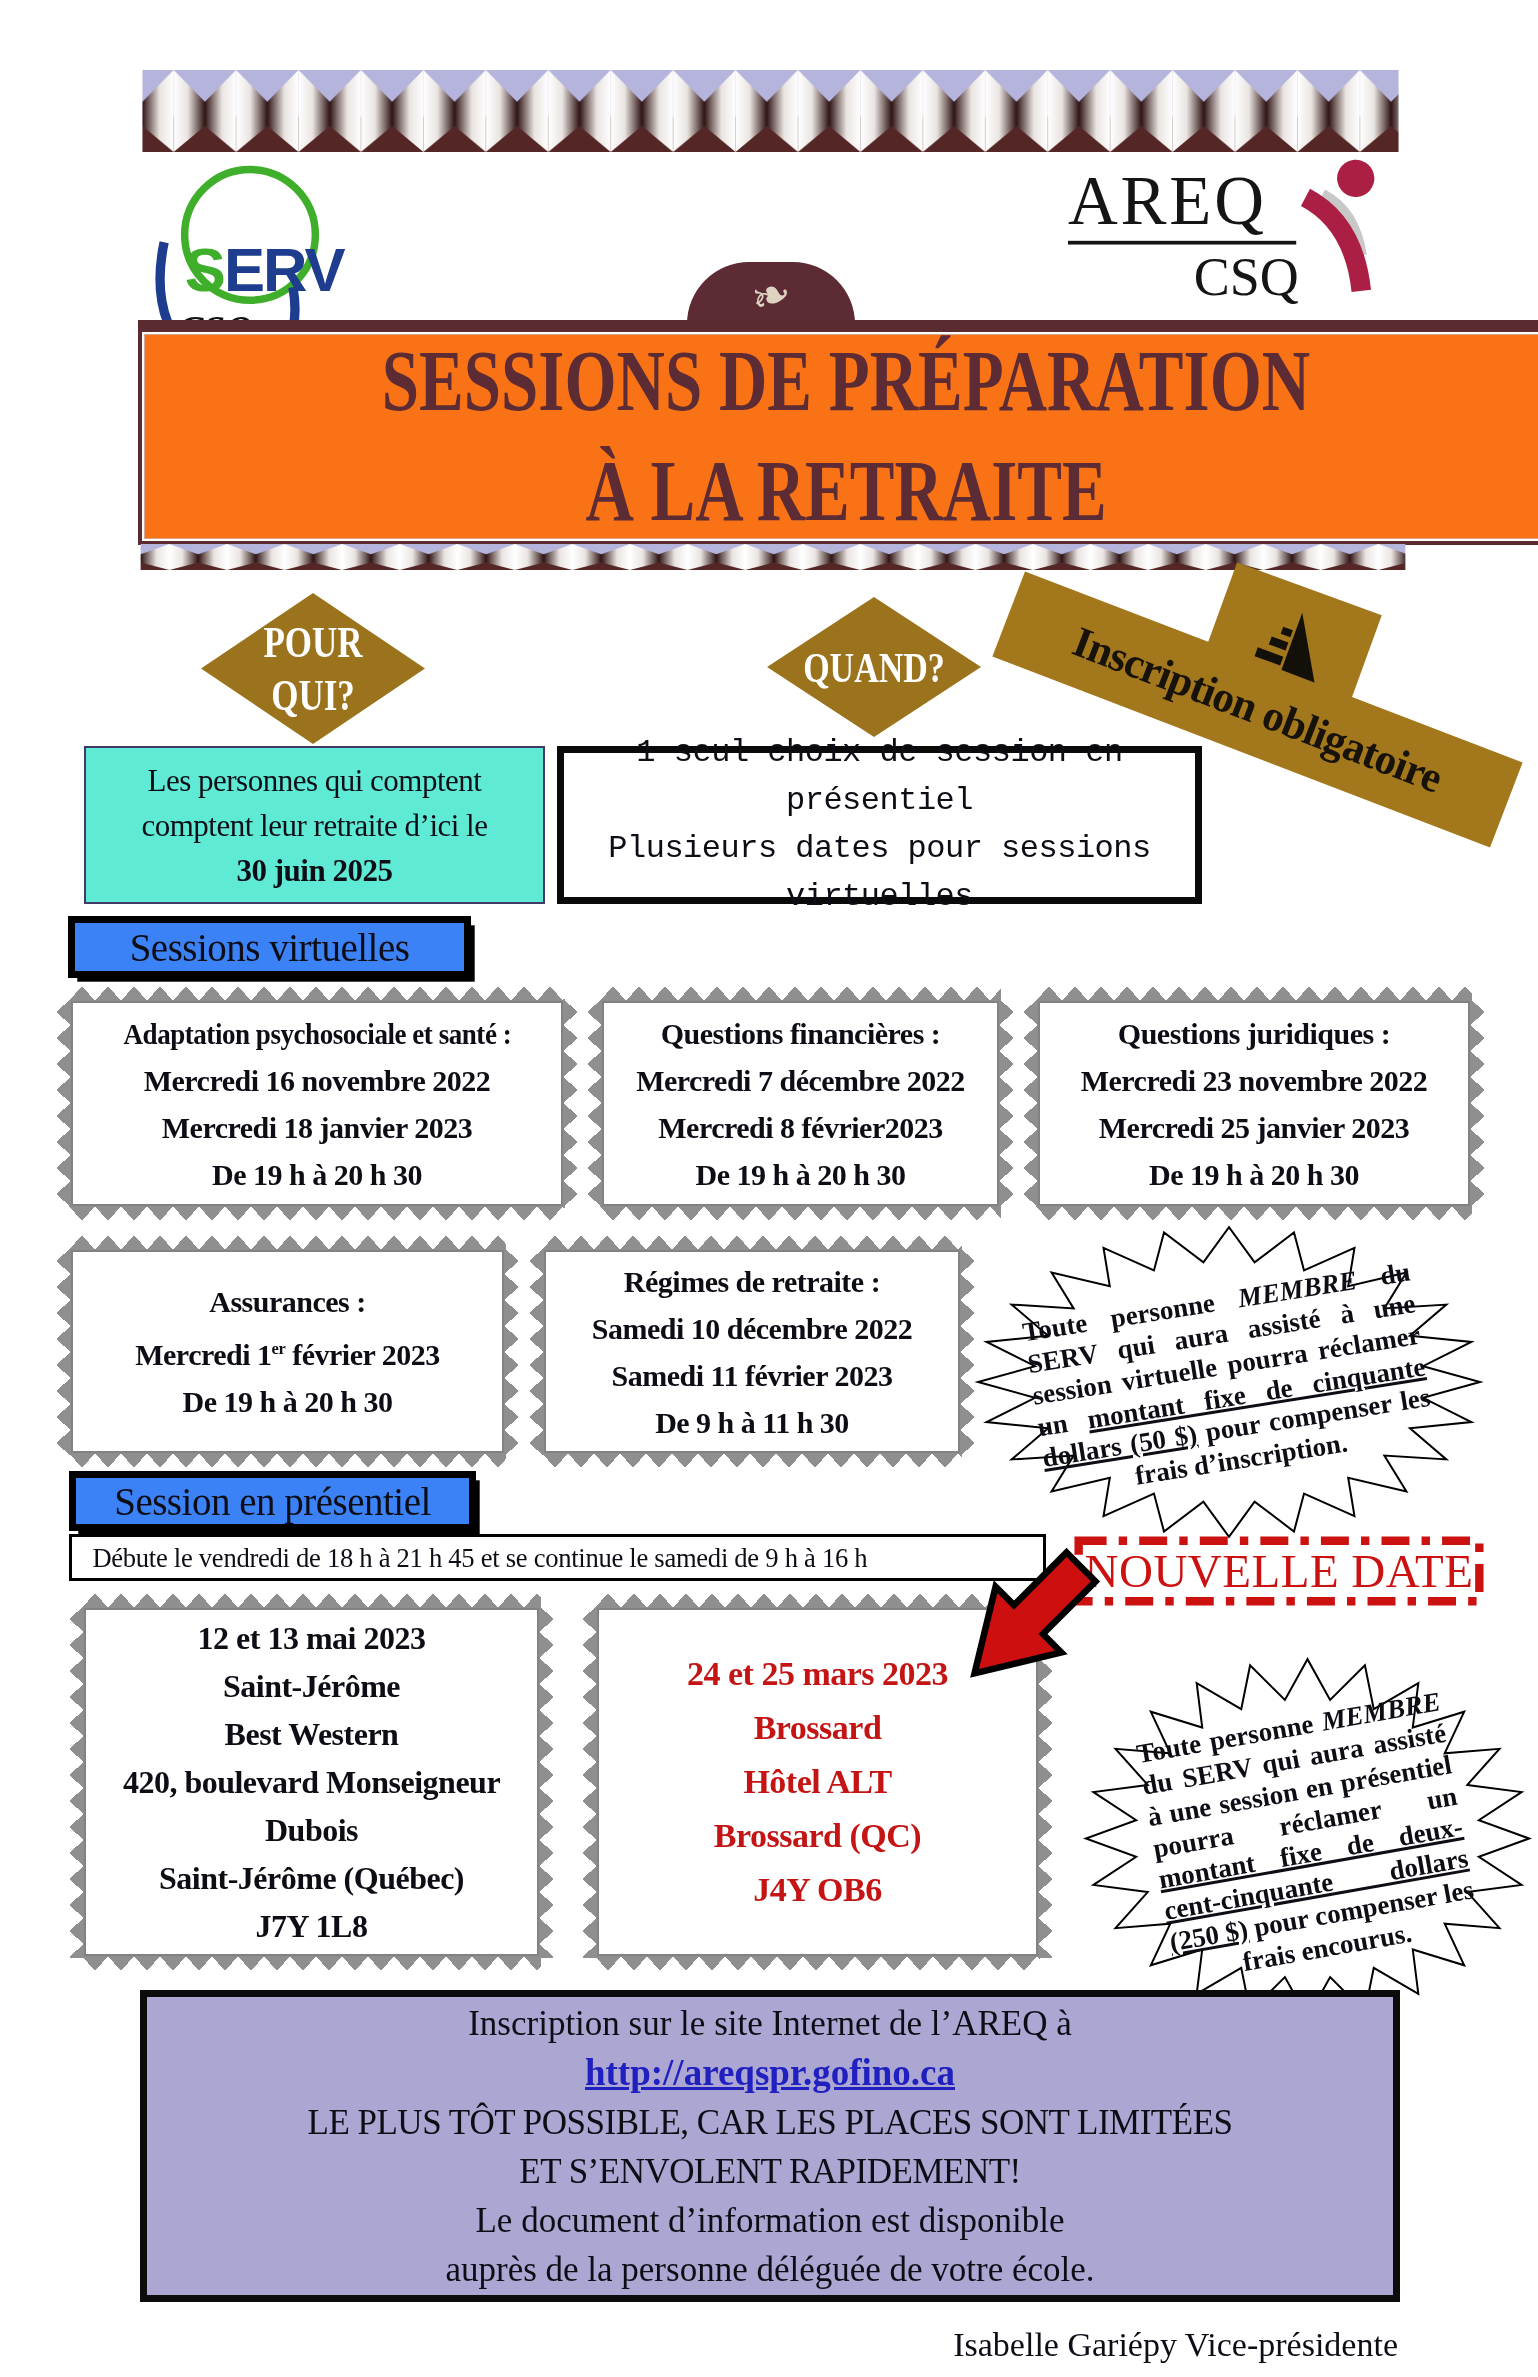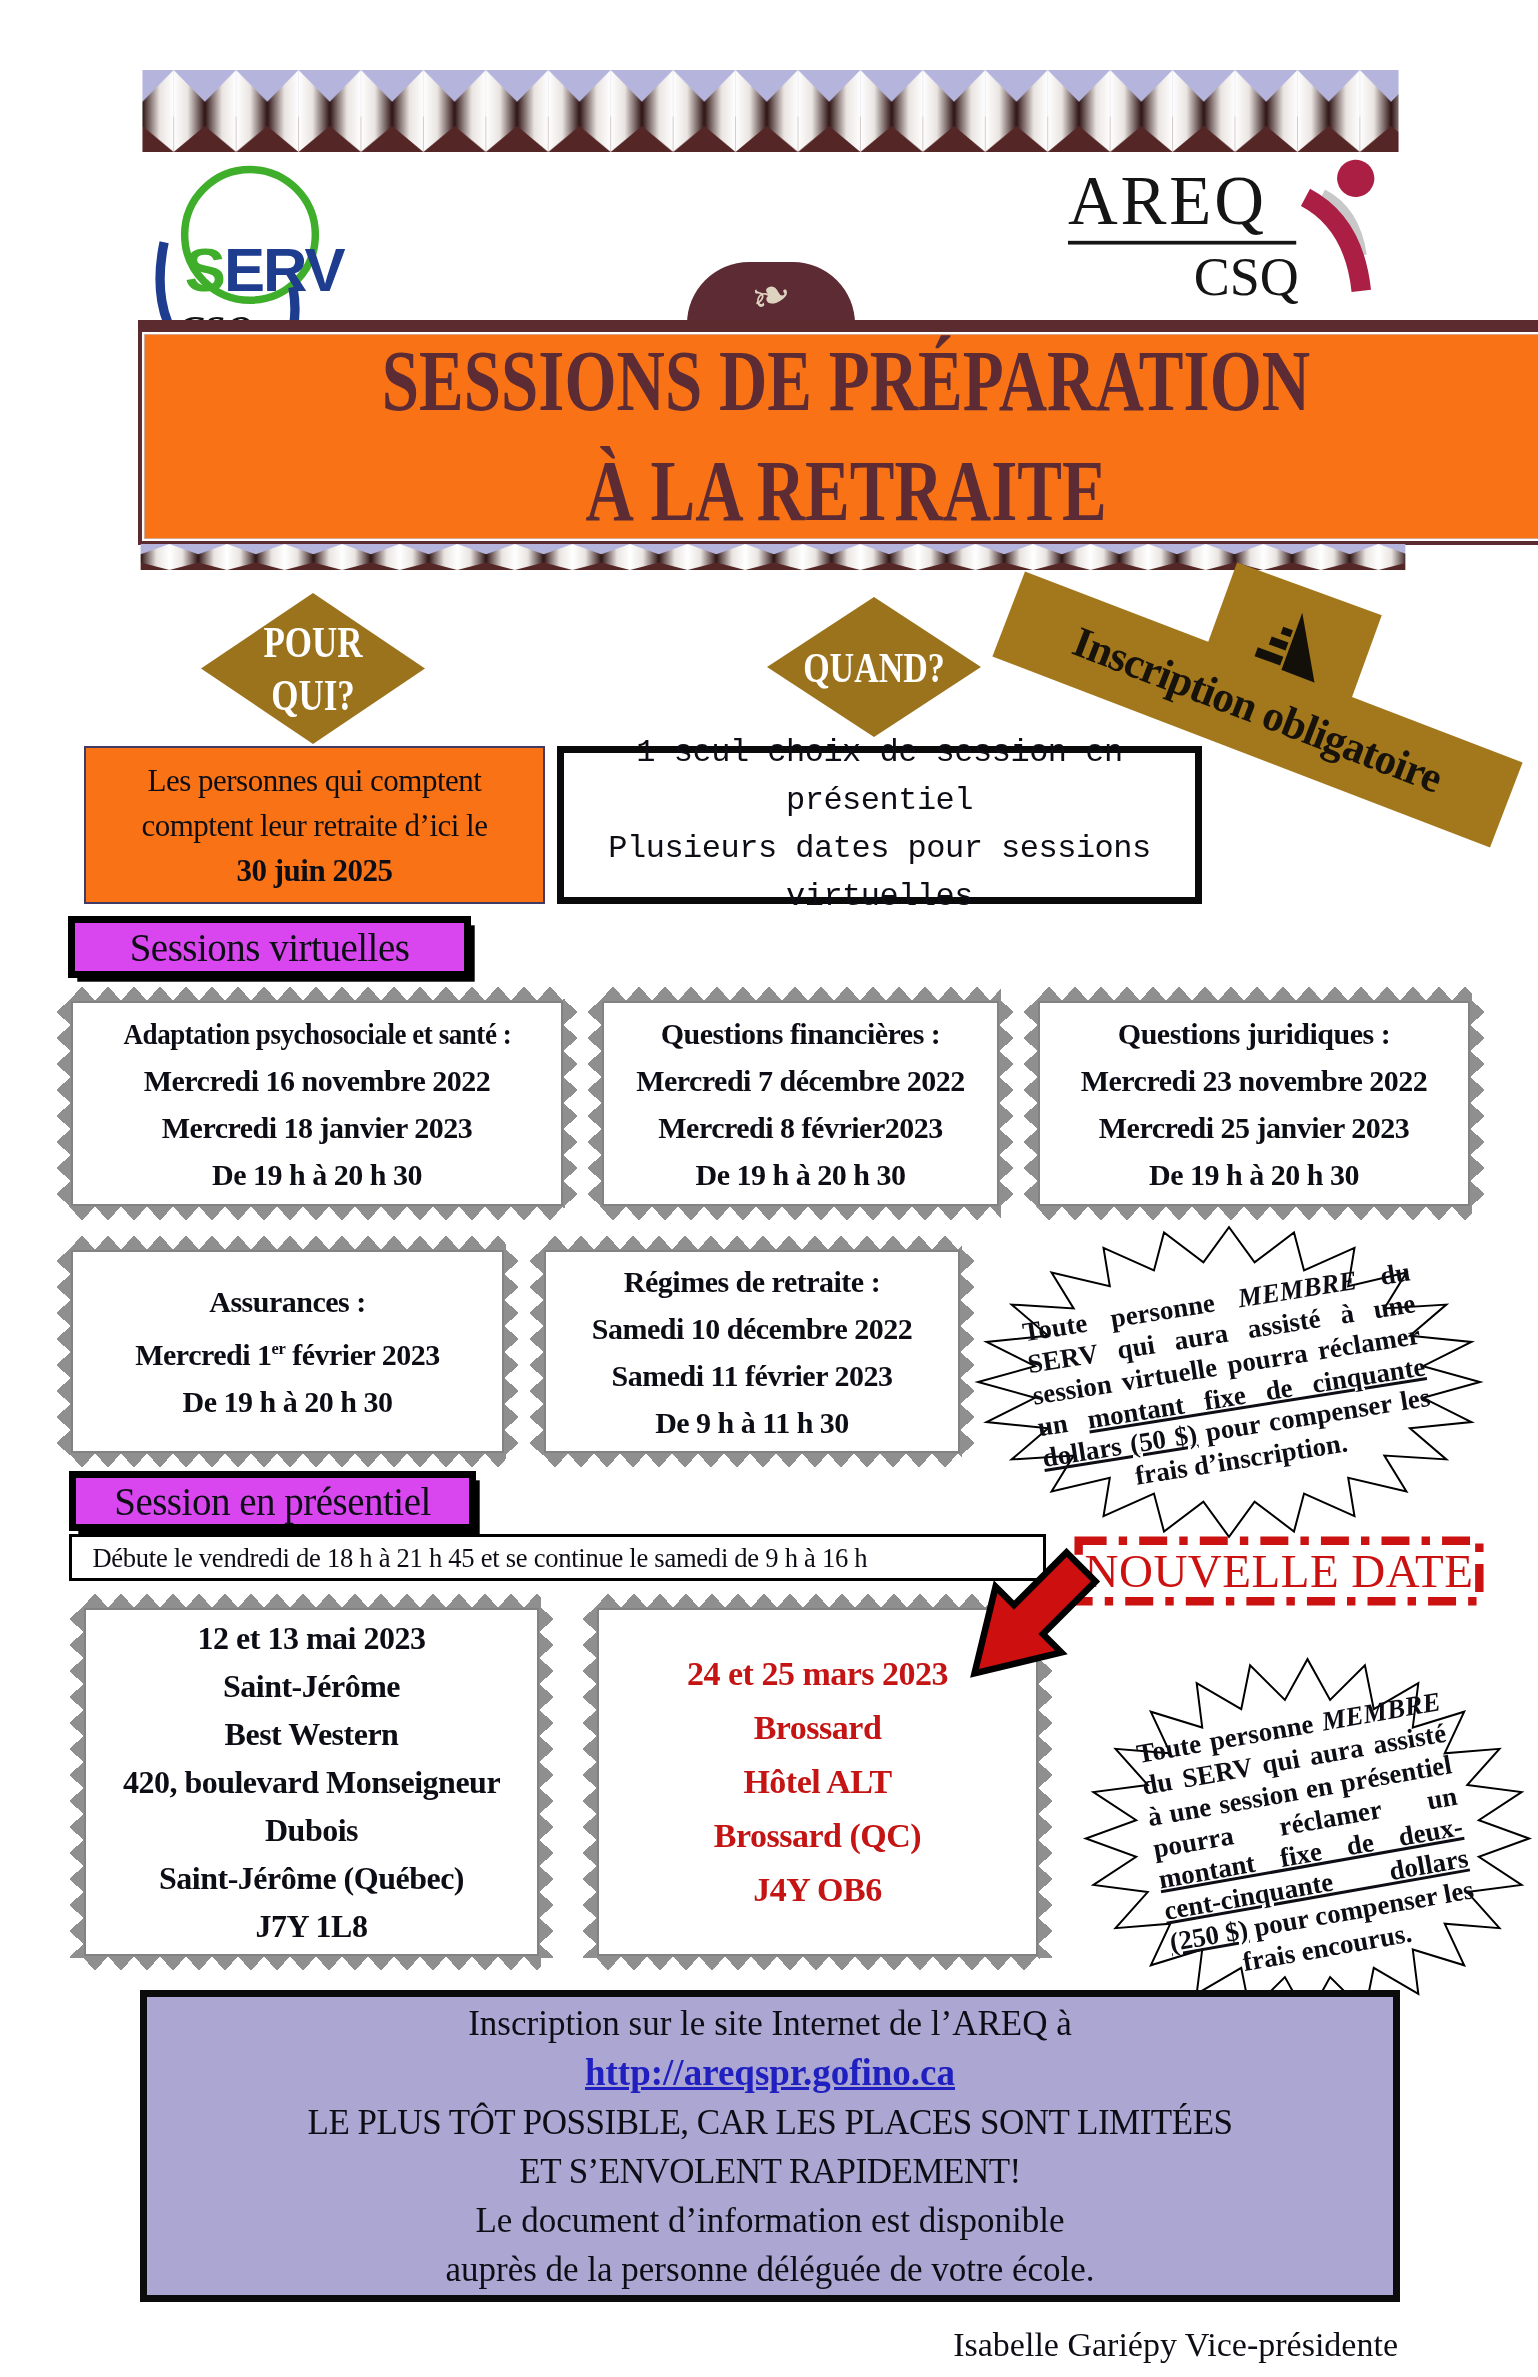--- a/index.html
+++ b/index.html
@@ -29,31 +29,31 @@
   .diamond .dtxt{transform:scaleY(1.25);font-size:35px;line-height:43px;}
 
   
   #gold-square{left:1210px;top:585px;width:154px;height:131px;background:#a3771b;
      transform:rotate(20deg);display:flex;align-items:center;justify-content:center;}
   #inscription-banner{left:991px;top:664px;width:533px;height:91px;background:#a3771b;
      transform:rotate(21deg);display:flex;align-items:center;justify-content:center;
      font-size:43px;font-weight:bold;letter-spacing:-0.9px;color:#17120a;}
 
   
-  #audience-box{left:84px;top:746px;width:461px;height:158px;background:#f97316;
+  #audience-box{left:84px;top:746px;width:461px;height:158px;background:#5eead4;
      border:2.8px solid #3f3a66;box-sizing:border-box;display:flex;flex-direction:column;
      align-items:center;justify-content:center;text-align:center;
      font-size:31px;line-height:45px;letter-spacing:-0.5px;transform-origin:top center;}
   #choice-box{left:557px;top:746px;width:645px;height:158px;background:#fff;
      border:7.5px solid #0a0a0a;box-sizing:border-box;display:flex;flex-direction:column;
      align-items:center;justify-content:center;text-align:center;
      font-size:32px;line-height:48px;letter-spacing:-0.5px;font-family:Liberation Mono, monospace;}
 
   
-  .hdrbox{position:absolute;background:#d946ef;border:7.5px solid #000;box-sizing:border-box;
+  .hdrbox{position:absolute;background:#3b82f6;border:7.5px solid #000;box-sizing:border-box;
      box-shadow:6.5px 6.5px 0 -2.8px #000;display:flex;align-items:center;justify-content:center;
      font-size:39px;letter-spacing:-0.5px;}
 
   #schedule-bar{left:69px;top:1534px;width:977px;height:47px;background:#fff;
      border:3.7px solid #000;box-sizing:border-box;display:flex;align-items:center;}
   #schedule-bar .stxt{font-size:28px;white-space:nowrap;transform:scaleX(0.95);letter-spacing:-0.3px;}
 
   
   .tframe{position:absolute;}
   .tedge-t{position:absolute;left:13px;right:13px;top:0;height:15px;

